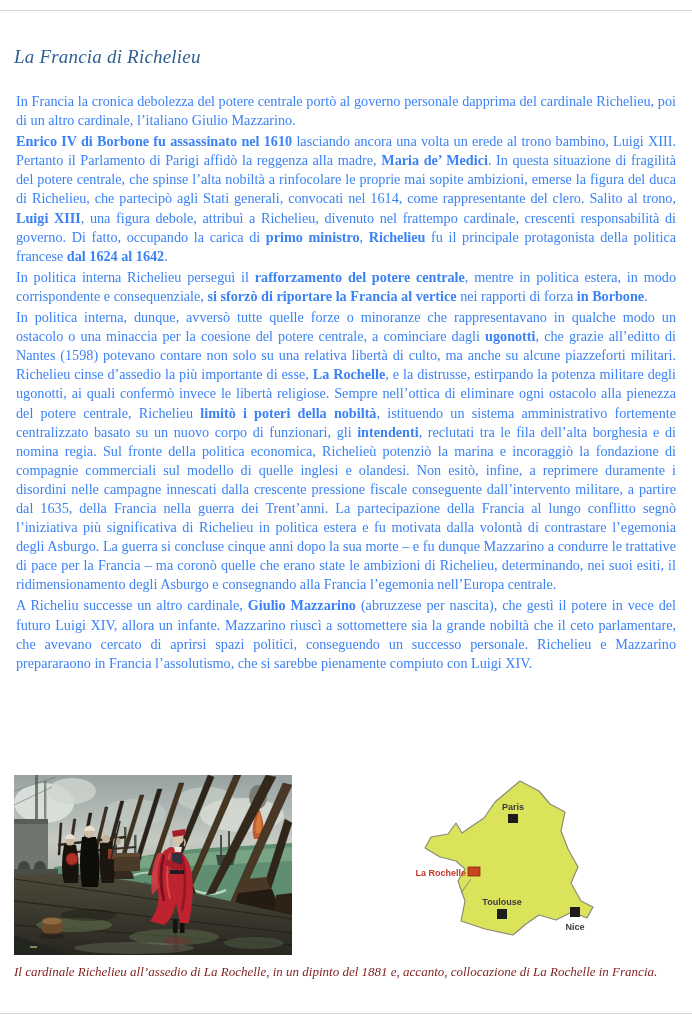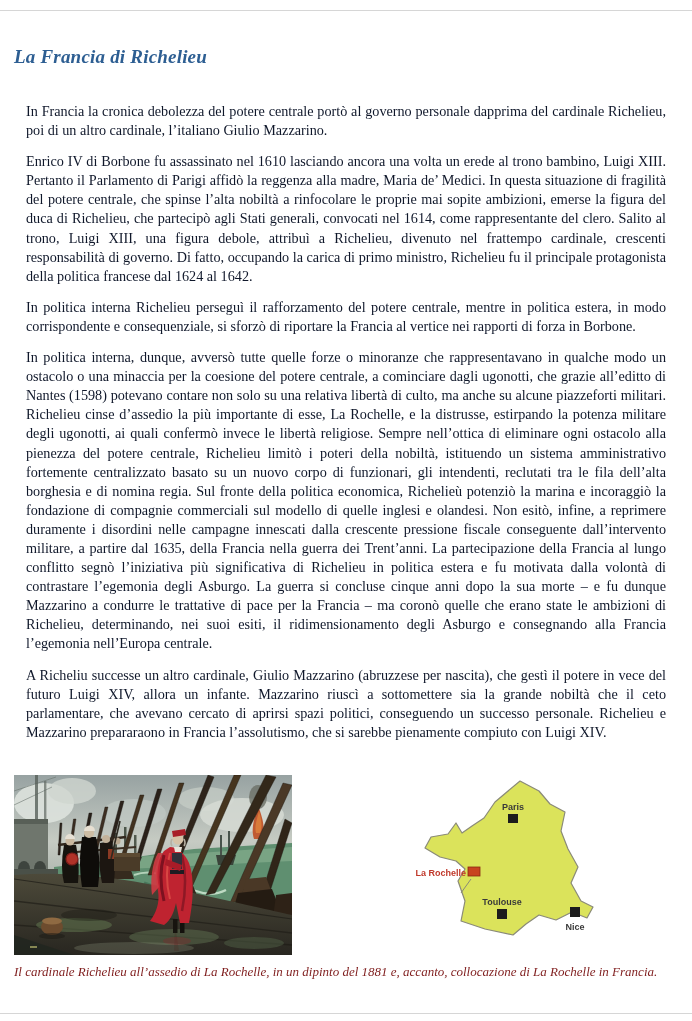--- a/index.html
+++ b/index.html
@@ -5,25 +5,25 @@
   html,body{margin:0;padding:0;background:#ffffff;}
   .page{
     position:relative;width:692px;height:1021px;background:#ffffff;
     font-family:"Liberation Serif","DejaVu Serif",serif;color:#131313;overflow:hidden;
   }
   .rule{position:absolute;left:0;width:692px;height:1px;background:#d6d6d6;}
   .rule-top{top:10px;}
   .rule-bottom{top:1013px;}
   .title{
     position:absolute;top:46px;left:14px;margin:0;
-    font-size:19px;font-weight:bold;font-style:italic;color:#2d5e92;letter-spacing:.2px;
+    font-size:19px;font-weight:normal;font-style:italic;color:#2d5e92;letter-spacing:.2px;
   }
   .body-text{position:absolute;top:90px;left:14px;width:664px;}
-  .para{margin:12px;font-size:14.2px;line-height:19.1px;text-align:justify;color:#0f172a;}
-  .para b{font-weight:normal;}
+  .para{margin:2px;font-size:14.2px;line-height:19.1px;text-align:justify;color:#3b82f6;}
+  .para b{font-weight:bold;}
   .figures{position:absolute;top:773px;left:14px;width:664px;height:186px;padding-left:37px;}
   .painting{position:absolute;left:0;top:2px;width:278px;height:180px;display:block;}
   .map{position:absolute;left:401px;top:4px;width:190px;height:172px;display:block;}
   .map-label{font-family:"Liberation Sans","DejaVu Sans",sans-serif;font-size:9px;font-weight:bold;}
   .caption{
     position:absolute;top:963px;left:14px;width:664px;margin:0;
     font-size:13px;font-style:italic;line-height:17.5px;text-align:justify;color:#7f1d1d;
   }
 </style>
 </head>

